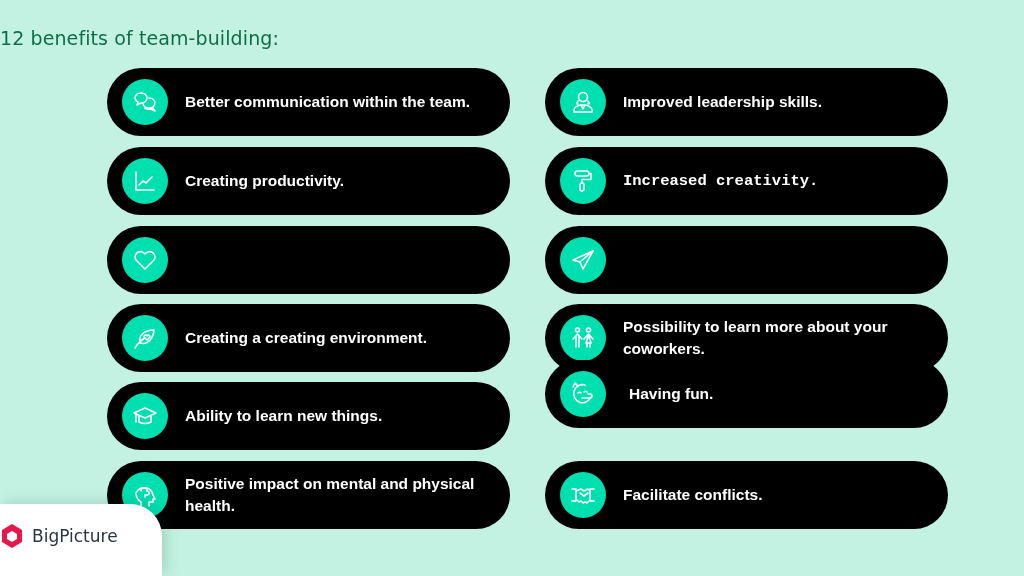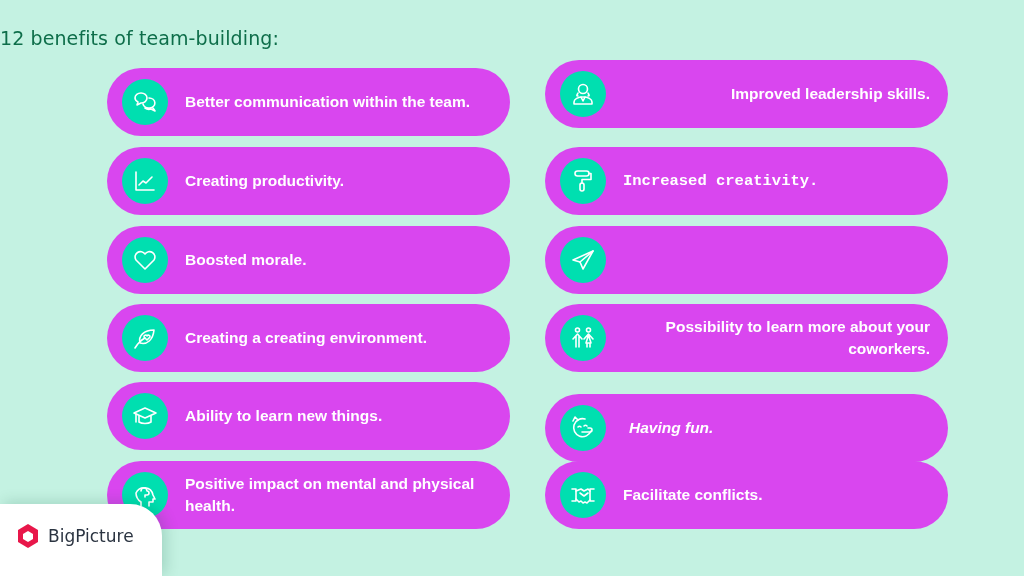--- a/index.html
+++ b/index.html
@@ -10,42 +10,42 @@
     position: relative;
   }
   .title {
     position: absolute; left: 0; right: 0; top: 27px;
     font-size: 19px; color: #0e6e4a;
     font-family: "DejaVu Sans", sans-serif;
     letter-spacing: 0.1px;
   }
   .pill {
     position: absolute; width: 403px; height: 68px;
-    background: #d946ef;
+    background: #000000;
     border-radius: 34px;
     display: flex; align-items: center;
   }
   .icon-circle {
     position: absolute; left: 15px; top: 11px;
     width: 46px; height: 46px; border-radius: 50%;
     background: #00dfb0;
     display: flex; align-items: center; justify-content: center;
   }
   .icon-circle svg { width: 26px; height: 26px; stroke: #ffffff; fill: none; stroke-width: 1.6; stroke-linecap: round; stroke-linejoin: round; }
   .pill-text {
     position: absolute; left: 78px; right: 18px;
     color: #ffffff; font-weight: bold; font-size: 15.5px; line-height: 22px;
   }
   .logo-card {
     position: absolute; left: 0; top: 504px; width: 162px; height: 72px;
     background: #ffffff;
     border-top-right-radius: 32px;
     box-shadow: 4px -2px 14px rgba(0,80,50,0.18);
     display: flex; align-items: center;
-    padding-left: 16px; padding-bottom: 8px;
+    padding-bottom: 8px;
   }
   .logo-mark { width: 24px; height: 26px; margin-right: 8px; }
   .logo-text { font-family: "DejaVu Sans", sans-serif; font-size: 17px; color: #2b3441; }
 </style>
 </head>
 <body>
 
 <div class="title">12 benefits of team-building:</div>
 
 <div class="pill" style="left:107px;top:68px;">
@@ -67,21 +67,20 @@
   </div>
   <div class="pill-text">Creating productivity.</div>
 </div>
 
 <div class="pill" style="left:107px;top:226px;">
   <div class="icon-circle">
     <svg viewBox="0 0 26 26">
         <path d="M13 22L4 13a5 5 0 0 1 9-6 5 5 0 0 1 9 6z"></path>
       </svg>
   </div>
-  <div class="pill-text">Boosted morale.</div>
 </div>
 
 <div class="pill" style="left:107px;top:304px;">
   <div class="icon-circle">
     <svg viewBox="0 0 26 26">
         <path d="M3 23c3-5 6-8 10-10"></path>
         <path d="M8 18c-2-7 4-13 14-13-1 10-7 15-14 13z"></path>
         <path d="M15 15l-3-3a1.6 1.6 0 0 1 3-1 1.6 1.6 0 0 1 3 1z"></path>
       </svg>
   </div>
@@ -102,21 +101,21 @@
 <div class="pill" style="left:107px;top:461px;">
   <div class="icon-circle">
     <svg viewBox="0 0 26 26">
         <path d="M9 24v-4c-3-2-5-5-5-9a9 9 0 0 1 17 2l2 4h-2v3h-4v4"></path>
         <path d="M9 9a3 3 0 0 1 6 0 2 2 0 0 1 0 4h-2v2"></path>
       </svg>
   </div>
   <div class="pill-text">Positive impact on mental and physical health.</div>
 </div>
 
-<div class="pill" style="left:545px;top:60px;text-align:right;">
+<div class="pill" style="left:545px;top:68px;">
   <div class="icon-circle">
     <svg viewBox="0 0 26 26">
         <circle cx="13" cy="8" r="4.5"></circle>
         <path d="M8 12c-1 2-2 3 0 3M18 12c1 2 2 3 0 3"></path>
         <path d="M4 23v-2c0-3 4-5 9-5s9 2 9 5v2z"></path>
         <path d="M11 16l2 4 2-4"></path>
       </svg>
   </div>
   <div class="pill-text">Improved leadership skills.</div>
 </div>
@@ -134,33 +133,33 @@
 
 <div class="pill" style="left:545px;top:226px;">
   <div class="icon-circle">
     <svg viewBox="0 0 26 26">
         <path d="M23 4L3 13l7 2 3 7z"></path>
         <path d="M23 4L10 15"></path>
       </svg>
   </div>
 </div>
 
-<div class="pill" style="left:545px;top:304px;text-align:right;">
+<div class="pill" style="left:545px;top:304px;">
   <div class="icon-circle">
     <svg viewBox="0 0 26 26">
         <circle cx="7.5" cy="5" r="2"></circle>
         <circle cx="18.5" cy="5" r="2"></circle>
         <path d="M3 14l4.5-5 4.5 5M6 11v11M9 11v11"></path>
         <path d="M14 14l4.5-5 4.5 5M16 18h5l-2.5-8zM17 18v4M20 18v4"></path>
       </svg>
   </div>
   <div class="pill-text">Possibility to learn more about your coworkers.</div>
 </div>
 
-<div class="pill" style="left:545px;top:394px;font-style:italic;">
+<div class="pill" style="left:545px;top:360px;">
   <div class="icon-circle">
     <svg viewBox="0 0 26 26">
         <path d="M21 16a9 9 0 1 1-6-12"></path>
         <path d="M3 6l2-4 3 3"></path>
         <path d="M8 12q1.5-1.5 3 0M14 11q1.5-1.5 3 0"></path>
         <path d="M12 17h8a2 2 0 0 0 0-4h-2"></path>
       </svg>
   </div>
   <div class="pill-text" style="left:84px;">Having fun.</div>
 </div>

